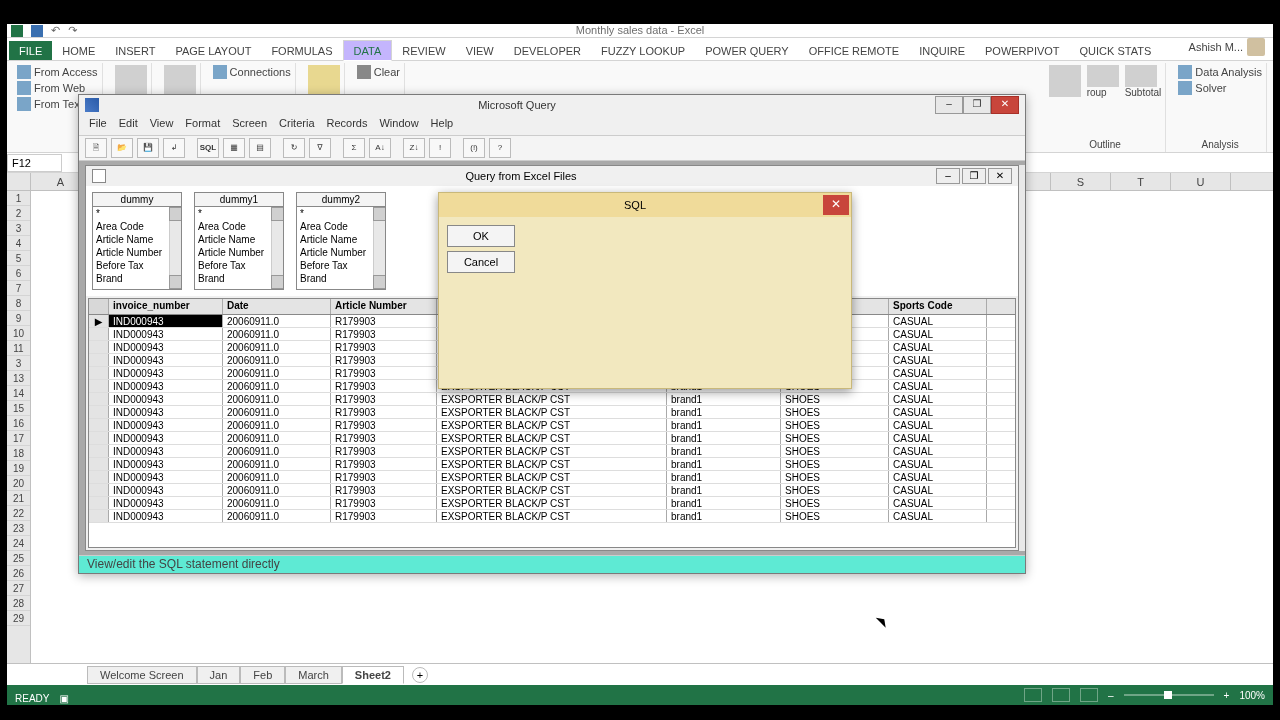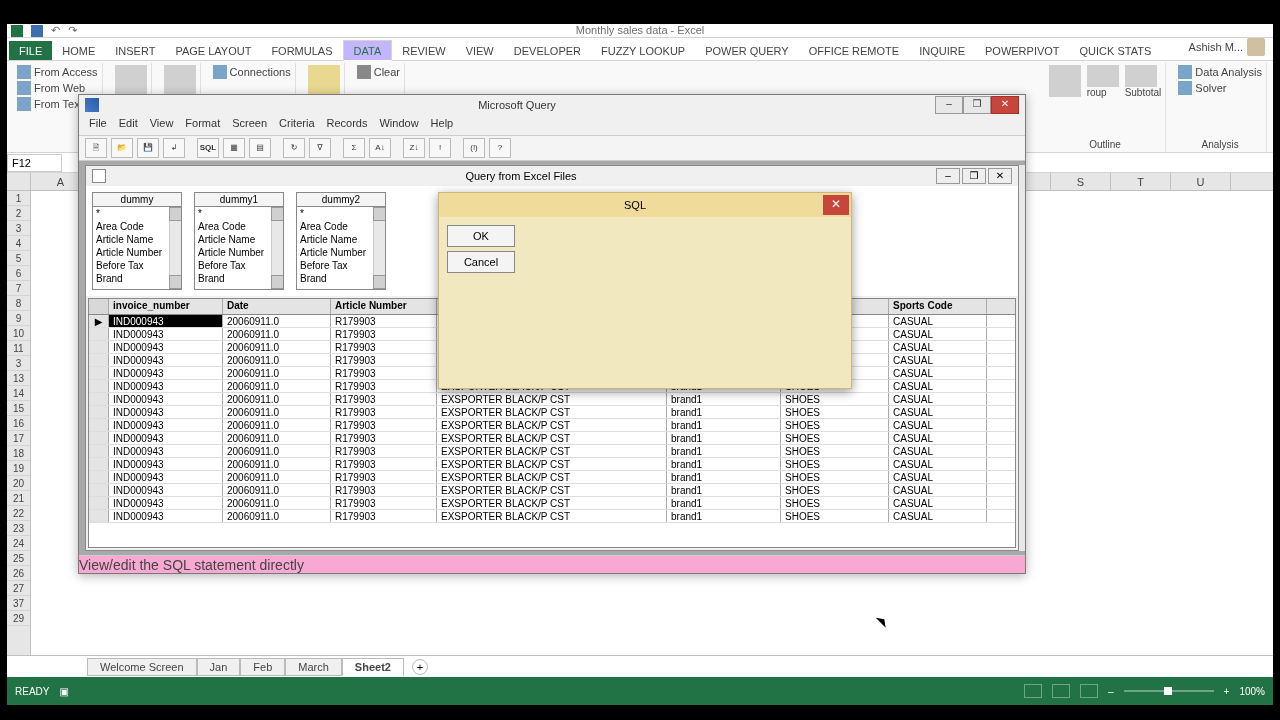--- a/index.html
+++ b/index.html
@@ -28,21 +28,21 @@
 .rowcol-corner { width: 24px; border-right: 1px solid #c0c0c0; background: #e6e6e6; }
 .col-h { width: 60px; text-align: center; border-right: 1px solid #c0c0c0; line-height: 18px; font-size: 11px; color: #444; }
 .grid-area { flex: 1; display: flex; overflow: hidden; background: #fff; position: relative; }
 .row-headers { width: 24px; background: #e6e6e6; border-right: 1px solid #c0c0c0; }
 .row-h { height: 15px; text-align: center; line-height: 15px; font-size: 10px; color: #444; border-bottom: 1px solid #d4d4d4; }
 .cells { flex: 1; position: relative; }
 .sheet-tabs { height: 22px; background: #fff; border-top: 1px solid #c0c0c0; display: flex; align-items: center; padding-left: 80px; gap: 0; }
 .stab { padding: 2px 12px; font-size: 11px; border: 1px solid #bbb; background: #f0f0f0; cursor: pointer; color: #444; }
 .stab.active { background: #fff; border-bottom: 1px solid #fff; font-weight: bold; }
 .stab-add { width: 16px; height: 16px; border: 1px solid #bbb; border-radius: 50%; text-align: center; line-height: 14px; margin-left: 8px; cursor: pointer; }
-.status-bar { height: 28px; background: #217346; color: #fff; display: flex; align-items: center; padding: 8px 8px; font-size: 10px; }
+.status-bar { height: 20px; background: #217346; color: #fff; display: flex; padding: 8px 8px; font-size: 10px; }
 .status-bar .right { margin-left: auto; display: flex; align-items: center; gap: 10px; }
 .view-btn { width: 18px; height: 14px; border: 1px solid #6fa586; }
 .zoom-slider { width: 90px; height: 2px; background: #6fa586; position: relative; }
 .zoom-slider::after { content: ''; position: absolute; width: 8px; height: 8px; background: #fff; top: -3px; left: 40px; }
 
 
 .msquery { position: absolute; top: 94px; left: 78px; width: 948px; height: 480px; background: #f0f0f0; border: 1px solid #7a7a7a; box-shadow: 0 2px 10px rgba(0,0,0,0.3); display: flex; flex-direction: column; z-index: 10; }
 .mq-title { height: 20px; display: flex; align-items: center; padding: 0 6px; font-size: 11px; color: #333; }
 .mq-title-text { flex: 1; text-align: center; }
 .mq-title .mq-icon { width: 14px; height: 14px; background: linear-gradient(45deg, #4a7bc8, #2a5ba8); }
@@ -71,21 +71,21 @@
 .tbl-scroll::before, .tbl-scroll::after { content: ''; position: absolute; width: 12px; height: 12px; background: #d0d0d0; border: 1px solid #999; left: -1px; }
 .tbl-scroll::before { top: 0; } .tbl-scroll::after { bottom: 0; }
 .results-pane { position: absolute; top: 132px; left: 2px; right: 2px; bottom: 2px; background: #fff; border: 1px solid #888; overflow: hidden; }
 .res-header { display: flex; height: 16px; background: #e4e4e4; border-bottom: 1px solid #888; font-size: 10px; font-weight: bold; }
 .res-header div, .res-row div { border-right: 1px solid #aaa; padding: 0 4px; line-height: 14px; white-space: nowrap; overflow: hidden; }
 .res-row { display: flex; height: 13px; font-size: 10px; border-bottom: 1px solid #ddd; }
 .res-row .marker { width: 20px; background: #e4e4e4; text-align: center; }
 .col-inv { width: 114px; } .col-date { width: 108px; } .col-art { width: 106px; } .col-artname { width: 230px; } .col-brand { width: 114px; } .col-cat { width: 108px; } .col-sport { width: 98px; }
 .res-row.selected .col-inv { background: #000; color: #fff; }
 .vscroll-outer { position: absolute; right: 0; top: 4px; bottom: 4px; width: 16px; background: #e8e8e8; }
-.mq-status { height: 18px; background: #f9a8d4; border-top: 1px solid #ccc; padding: 1px 0; font-size: 14px; color: #444; }
+.mq-status { height: 18px; background: #5eead4; border-top: 1px solid #ccc; padding: 1px 8px; font-size: 12px; color: #444; }
 
 
 .sql-dlg { position: absolute; top: 192px; left: 438px; width: 414px; height: 197px; background: #f2e8bf; border: 1px solid #c9b87a; z-index: 20; box-shadow: 0 3px 10px rgba(0,0,0,0.4); }
 .sql-title { height: 24px; background: #f0db9a; display: flex; align-items: center; padding: 0 2px 0 8px; font-size: 11px; }
 .sql-title span { flex: 1; text-align: center; }
 .sql-close { width: 26px; height: 20px; background: #c8453b; color: #fff; text-align: center; line-height: 18px; cursor: pointer; font-size: 12px; }
 .sql-body { padding: 8px; display: flex; gap: 8px; height: calc(100% - 24px); }
 .sql-left { flex: 1; display: flex; flex-direction: column; }
 .sql-label { font-size: 10px; margin-bottom: 2px; }
 .sql-text { flex: 1; border: 1px solid #aaa; background: #fff; padding: 3px 5px; font-size: 10px; font-family: inherit; resize: none; white-space: pre; }
@@ -254,21 +254,21 @@
         <div class="row-h">18</div>
         <div class="row-h">19</div>
         <div class="row-h">20</div>
         <div class="row-h">21</div>
         <div class="row-h">22</div>
         <div class="row-h">23</div>
         <div class="row-h">24</div>
         <div class="row-h">25</div>
         <div class="row-h">26</div>
         <div class="row-h">27</div>
-        <div class="row-h">37</div>
+        <div class="row-h">28</div>
         <div class="row-h">29</div>
       </div>
     <div class="cells"></div>
   </div>
 
   <div class="sheet-tabs" id="sheet-tabs">
       <div class="stab">Welcome Screen</div>
       <div class="stab">Jan</div>
       <div class="stab">Feb</div>
       <div class="stab">March</div>

